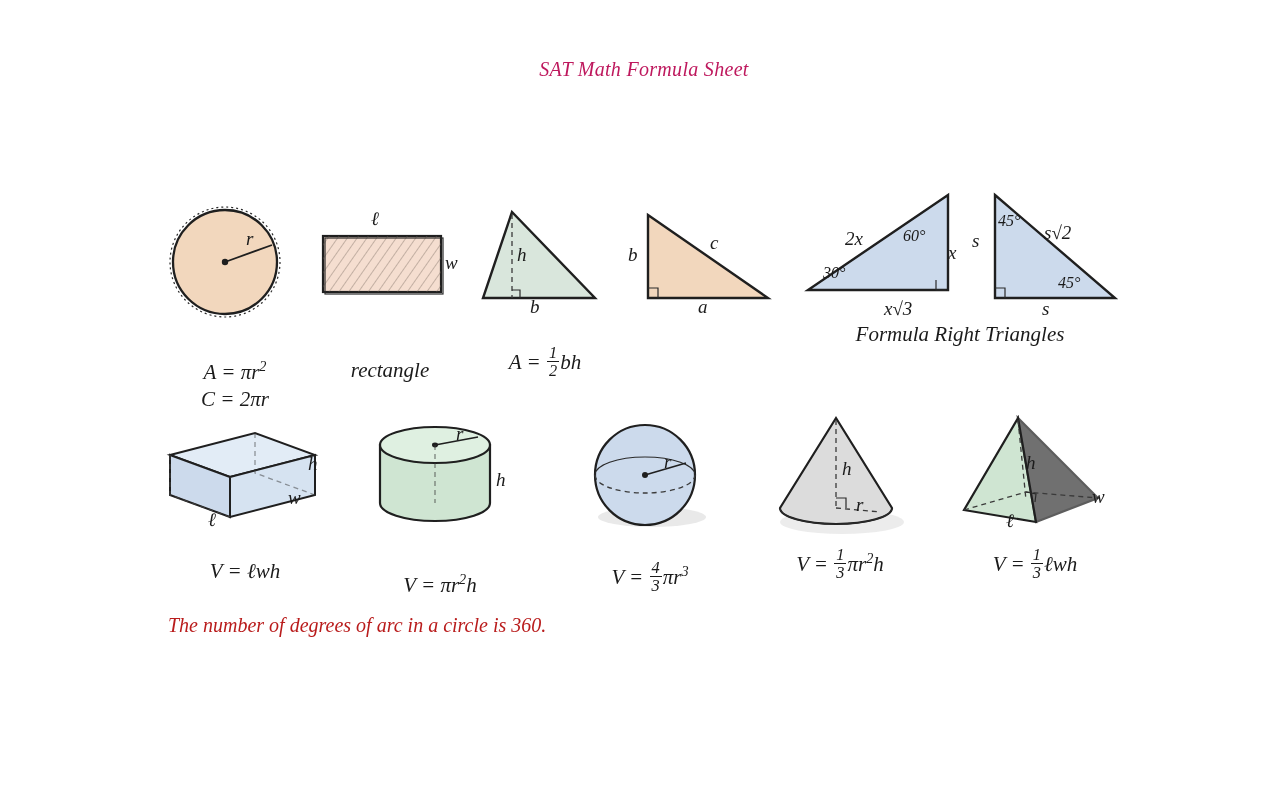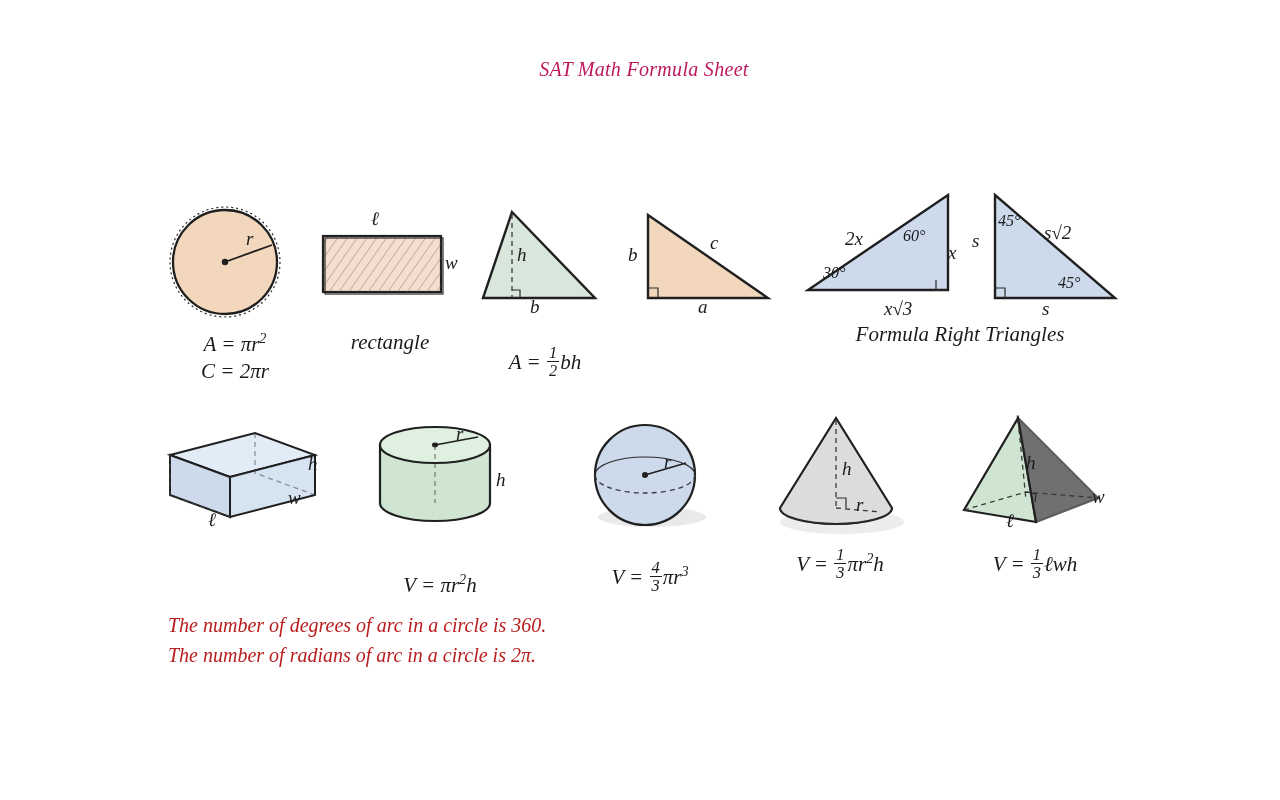--- a/index.html
+++ b/index.html
@@ -36,20 +36,21 @@
   }
   .figure {
     position: relative;
     height: 130px;
   }
   .caption {
     font-style: italic;
     font-size: 21px;
     color: #1b1b1b;
     white-space: nowrap;
+    margin-top: 28px;
   }
   .caption.sub {
     margin-top: 2px;
   }
   .frac {
     display: inline-block;
     vertical-align: -0.45em;
     text-align: center;
     font-size: 0.78em;
     line-height: 1.05;
@@ -199,20 +200,21 @@
         <polygon points="20,40 105,18 165,40 80,62" fill="#e2ecf6" stroke="#1f1f1f" stroke-width="2"></polygon>
         <polygon points="20,40 80,62 80,102 20,80" fill="#ccdaec" stroke="#1f1f1f" stroke-width="2"></polygon>
         <polygon points="80,62 165,40 165,80 80,102" fill="#d6e3f1" stroke="#1f1f1f" stroke-width="2"></polygon>
         <polyline points="20,40 20,80 80,102" class="dash"></polyline>
         <polyline points="105,18 105,58 165,80" class="dash" opacity="0.5"></polyline>
       </svg>
       <span class="lbl" style="left:158px; top:38px;">h</span>
       <span class="lbl" style="left:138px; top:72px;">w</span>
       <span class="lbl" style="left:58px; top:94px;">ℓ</span>
     </div>
+    <div class="caption" style="margin-top:14px;">V = ℓwh</div>
   </div>
 
   <div class="cell" style="left:350px; top:415px; width:180px;">
     <div class="figure">
       <svg width="180" height="125" viewBox="0 0 180 125">
         <path d="M30,30 L30,88 A55,18 0 0 0 140,88 L140,30 Z" fill="#cfe5d2" stroke="#1f1f1f" stroke-width="2.2"></path>
         <ellipse cx="85" cy="30" rx="55" ry="18" fill="#dff0e1" stroke="#1f1f1f" stroke-width="2.2"></ellipse>
         <ellipse cx="85" cy="30" rx="3" ry="2.4" fill="#1f1f1f"></ellipse>
         <line x1="85" y1="30" x2="128" y2="22" stroke="#1f1f1f" stroke-width="1.6"></line>
         <line x1="85" y1="30" x2="85" y2="88" class="dash" opacity="0.6"></line>
@@ -273,16 +275,15 @@
       <span class="lbl" style="left:152px; top:86px;">w</span>
       <span class="lbl" style="left:66px; top:110px;">ℓ</span>
     </div>
     <div class="caption" style="margin-top:6px;">
       <span>V = </span><span class="frac"><span class="num">1</span><span class="den">3</span></span><span>ℓwh</span>
     </div>
   </div>
 
   <div class="notes">
     <div>The number of degrees of arc in a circle is 360.</div>
-    <div>The number of radians of arc in a circle is 2π.</div>
   </div>
 
 </div>
 
 </body></html>

